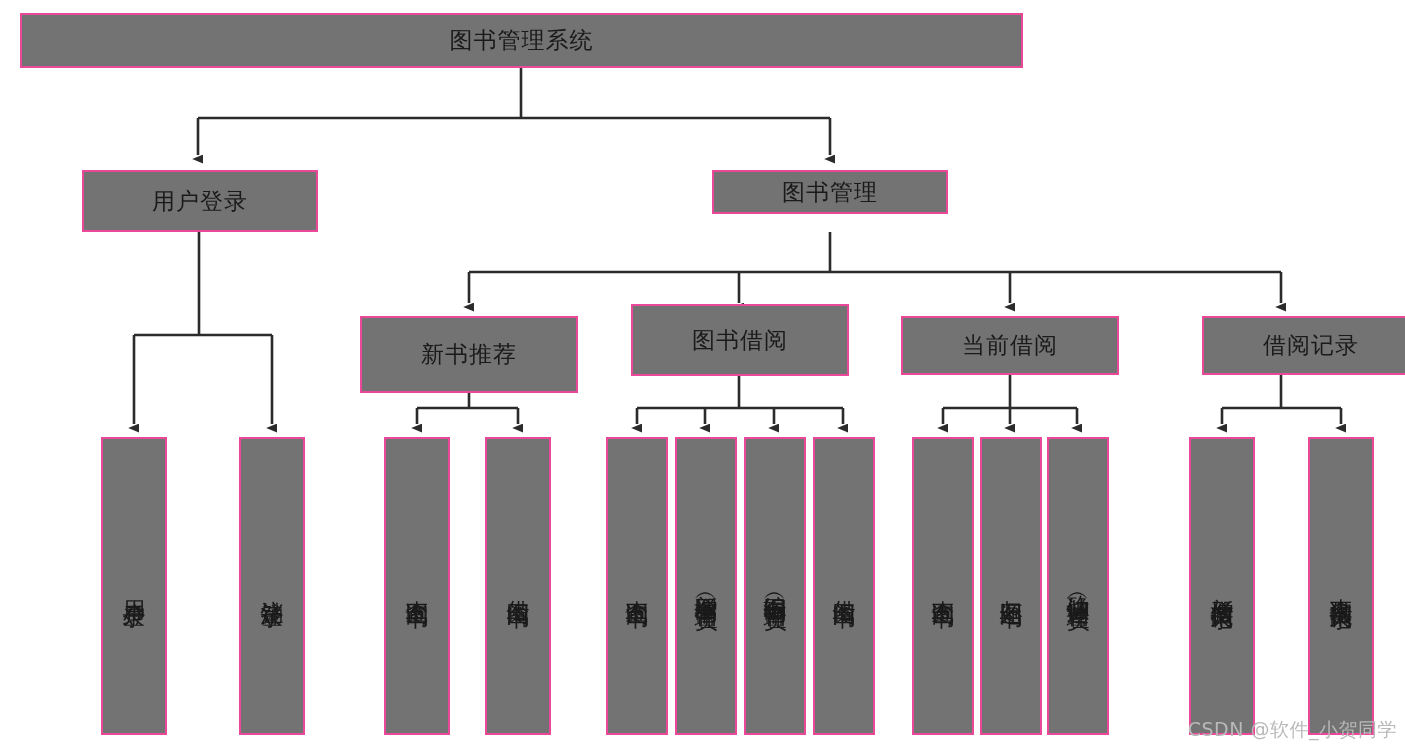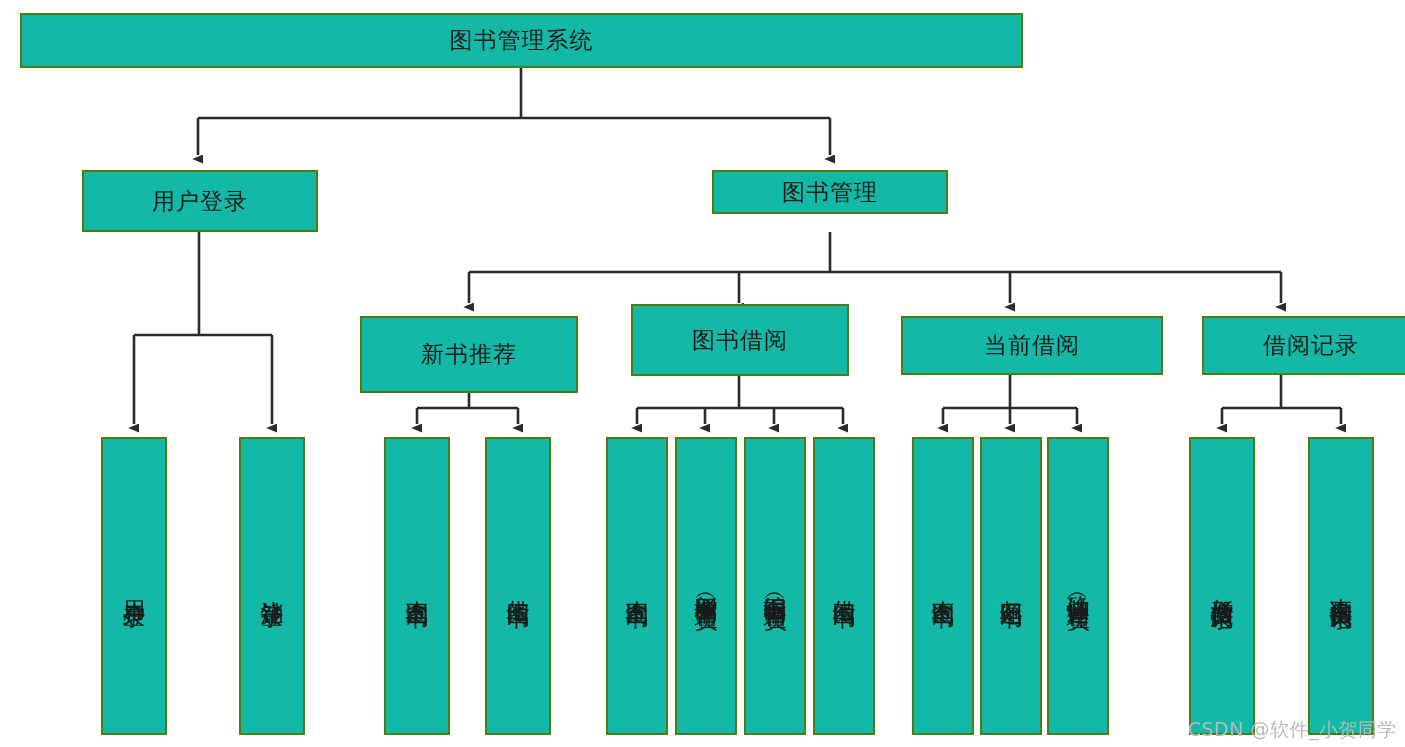--- a/index.html
+++ b/index.html
@@ -20,22 +20,22 @@
   svg.wires {
     position: absolute;
     left: 0;
     top: 0;
     width: 1405px;
     height: 747px;
   }
   .node {
     position: absolute;
     box-sizing: border-box;
-    border: 2px solid #4d7c0f;
-    background: #14b8a6;
+    border: 2px solid #ec4899;
+    background: #737373;
     display: flex;
     align-items: center;
     justify-content: center;
     color: #1a1a1a;
   }
   .node .lbl {
     display: block;
     line-height: 1.08;
     text-align: center;
     white-space: pre;
@@ -130,21 +130,21 @@
   <div class="node h" style="left:712px; top:170px; width:236px; height:44px;">
     <span class="lbl">图书管理</span>
   </div>
 
   <div class="node h" style="left:360px; top:316px; width:218px; height:77px;">
     <span class="lbl">新书推荐</span>
   </div>
   <div class="node h" style="left:631px; top:304px; width:218px; height:72px;">
     <span class="lbl">图书借阅</span>
   </div>
-  <div class="node h" style="left:901px; top:316px; width:262px; height:59px;justify-content:center;">
+  <div class="node h" style="left:901px; top:316px; width:218px; height:59px;justify-content:center;">
     <span class="lbl">当前借阅</span>
   </div>
   <div class="node h" style="left:1172px; top:316px; width:218px; height:59px;margin-left:30px;">
     <span class="lbl">借阅记录</span>
   </div>
 
   <div class="node v" style="left:101px; top:437px; width:66px; height:298px;">
     <span class="lbl">用户登录</span>
   </div>
   <div class="node v" style="left:239px; top:437px; width:66px; height:298px;">

